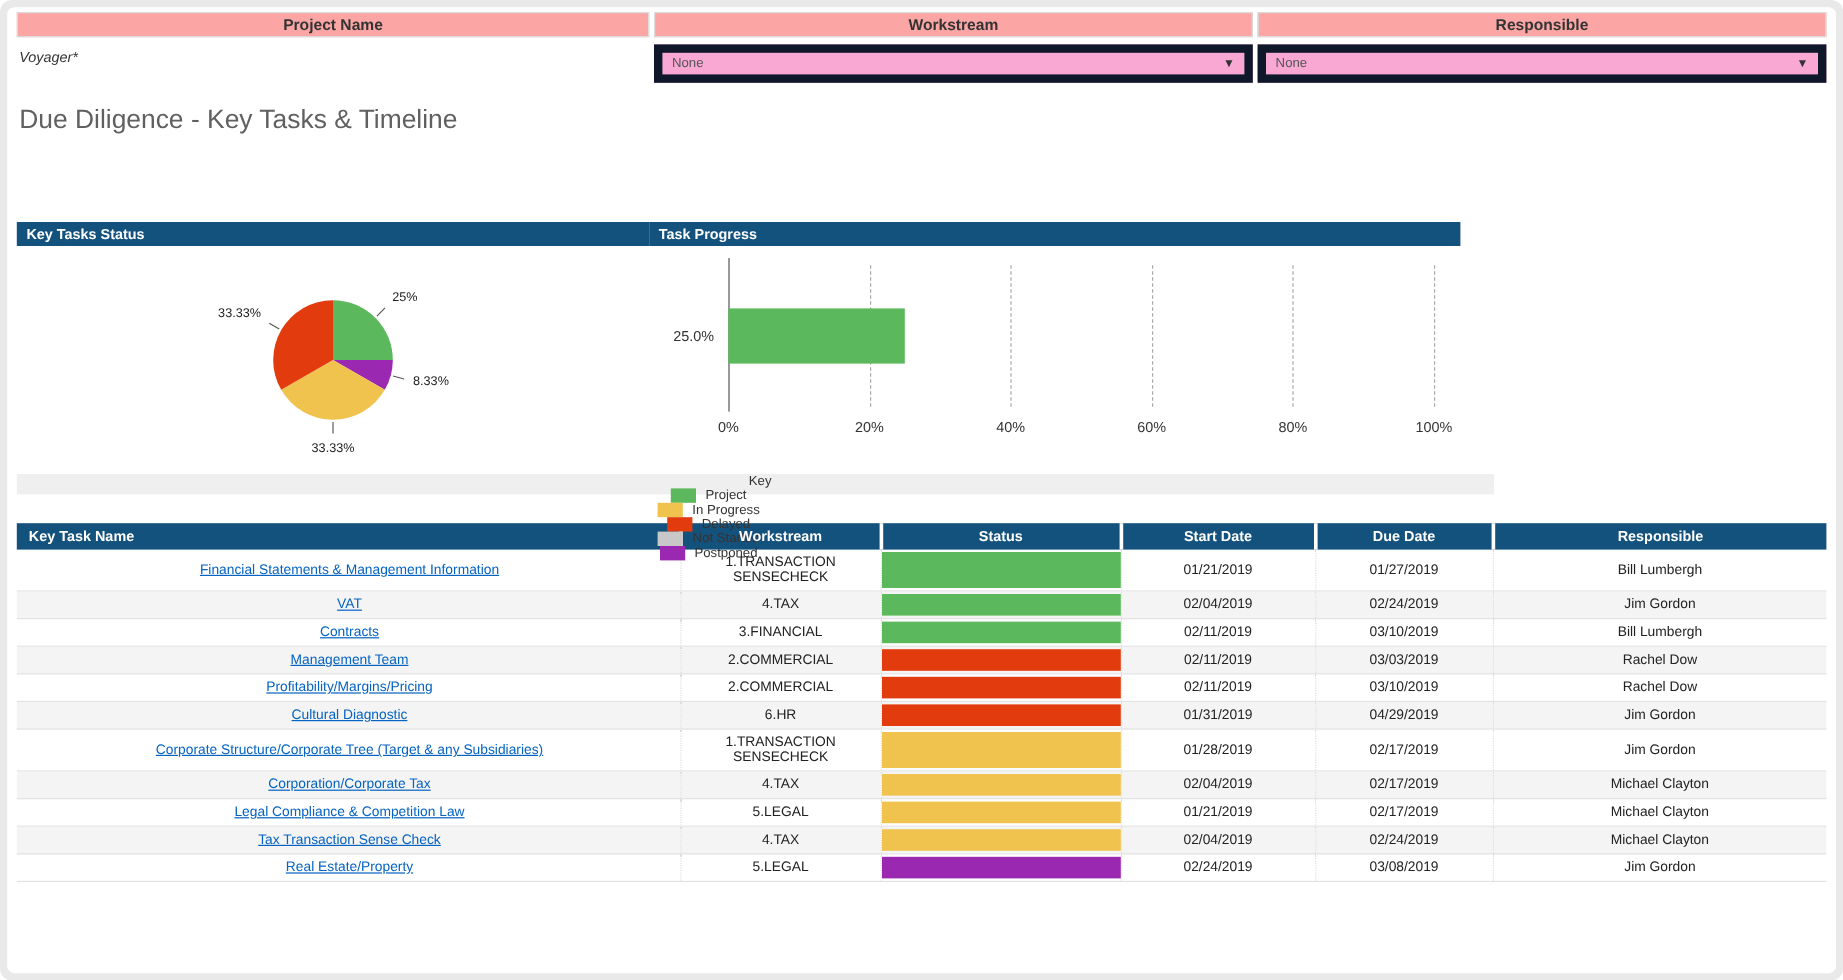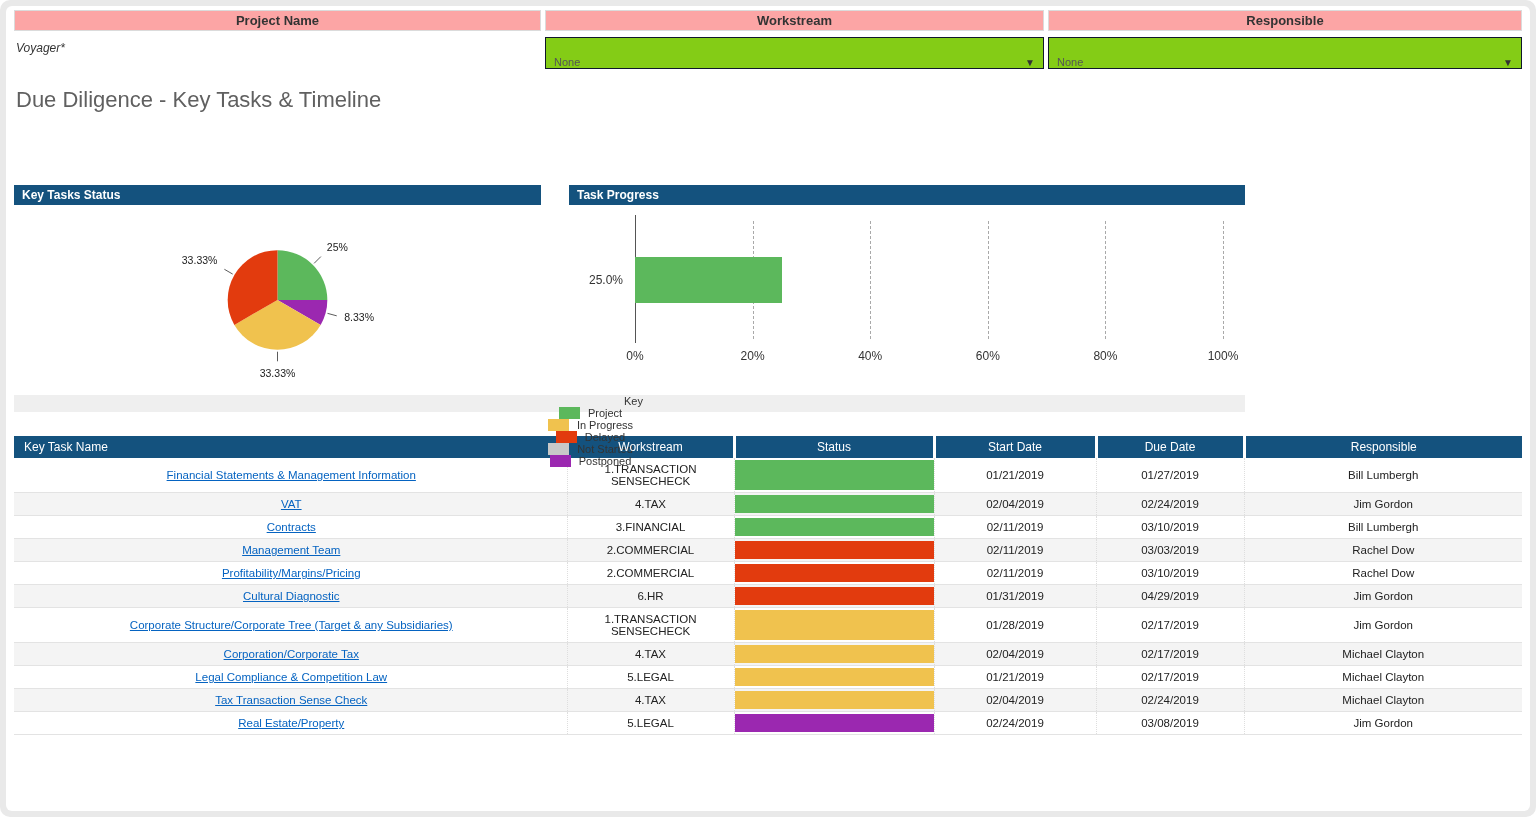--- a/index.html
+++ b/index.html
@@ -11,29 +11,29 @@
   .frame{ width:1536px; height:817px; background:var(--c-page_bg); border-radius:10px; padding:6px; }
   .content{ background:#fff; width:100%; height:100%; border-radius:6px; padding:4px 8px; overflow:hidden; }
 
   
   .filters{ display:flex; gap:4px; }
   .fcol-project{ width:527px; }
   .fcol-ws{ width:499px; }
   .fcol-resp{ flex:1; }
   .fheader{ background:#fca5a5; border:1px solid #DBDBDB; text-align:center; font-weight:bold; font-size:13px; color:#333; padding:2px 0; }
   .project-value{ font-style:italic; font-size:12px; color:#333; padding:10px 2px 0 2px; }
-  .dropdown{ margin-top:6px; height:32px; border:1px solid #0f172a; background:#84cc16; display:flex; align-items:flex-end; justify-content:space-between; padding:0 8px; cursor:pointer; }
+  .dropdown{ margin-top:6px; height:32px; border:7px solid #0f172a; background:#f9a8d4; display:flex; align-items:center; justify-content:space-between; padding:0 8px; cursor:pointer; }
   .dd-value{ font-size:11px; color:#555; }
   .dd-caret{ font-size:10px; color:#333; }
 
   
   .page-title{ font-size:22px; font-weight:400; color:var(--c-title_text); margin:16px 0 0 2px; line-height:30px; }
 
   
-  .charts-row{ display:flex; gap:28px; margin-top:70px; }
+  .charts-row{ display:flex; margin-top:70px; }
   .panel-pie{ width:527px; }
   .panel-bar{ width:676px; }
   .panel-header{ background:var(--c-header); color:#fff; font-weight:bold; font-size:12px; padding:3px 8px; }
   .pie-svg{ width:100%; height:184px; margin-top:2px; display:block; }
   .pie-label{ font-size:11px; fill:#222; font-family:"Liberation Sans",sans-serif; }
 
   .bar-chart-body{ padding:16px 22px 4px 66px; }
   .bar-plot{ position:relative; height:118px; }
   .gridline{ position:absolute; top:0; bottom:0; width:0; border-left:1px dashed #A9A9A9; }
   .axisline{ border-left:1px solid #555; top:-6px; bottom:-4px; }
@@ -43,21 +43,21 @@
   .xtick{ position:absolute; transform:translateX(-50%); font-size:12px; color:#333; white-space:nowrap; }
 
   
   .legend{ width:1231px; margin-top:4px; background:var(--c-legend_bg); height:17px; display:flex; align-items:center; font-size:11px; color:#333;flex-direction:column; }
   .legend-key{ margin-left:100px; margin-right:92px; }
   .legend-item{ display:flex; align-items:center; gap:8px; margin-right:78px; }
   .swatch{ width:21px; height:12px; display:inline-block; }
 
   
   .tasks-table{ width:100%; margin-top:24px; border-collapse:collapse; table-layout:fixed; }
-  .tasks-table th{ background:var(--c-header); color:#fff; font-size:12px; font-weight:normal; padding:4px 6px; text-align:center; border-left:3px solid #fff; }
+  .tasks-table th{ background:var(--c-header); color:#fff; font-size:12px; font-weight:bold; padding:4px 6px; text-align:center; border-left:3px solid #fff; }
   .tasks-table th:first-child{ border-left:none; text-align:left; padding-left:10px; }
   .tasks-table td{ font-size:11.5px; color:#222; padding:5px 6px; text-align:center; border-bottom:1px solid #E3E3E3; border-left:1px dotted #DEDEDE; }
   .tasks-table td:first-child{ text-align:center; padding-left:8px; border-left:none; }
   .tasks-table tbody tr:nth-child(even){ background:#F4F4F4; }
   .tlink{ color:var(--c-link); text-decoration:underline; }
   .c-status{ position:relative; padding:0; }
   .status-bar{ position:absolute; left:0; right:0; top:2px; bottom:2px; min-height:18px; }
 </style>
 </head>
 <body>

